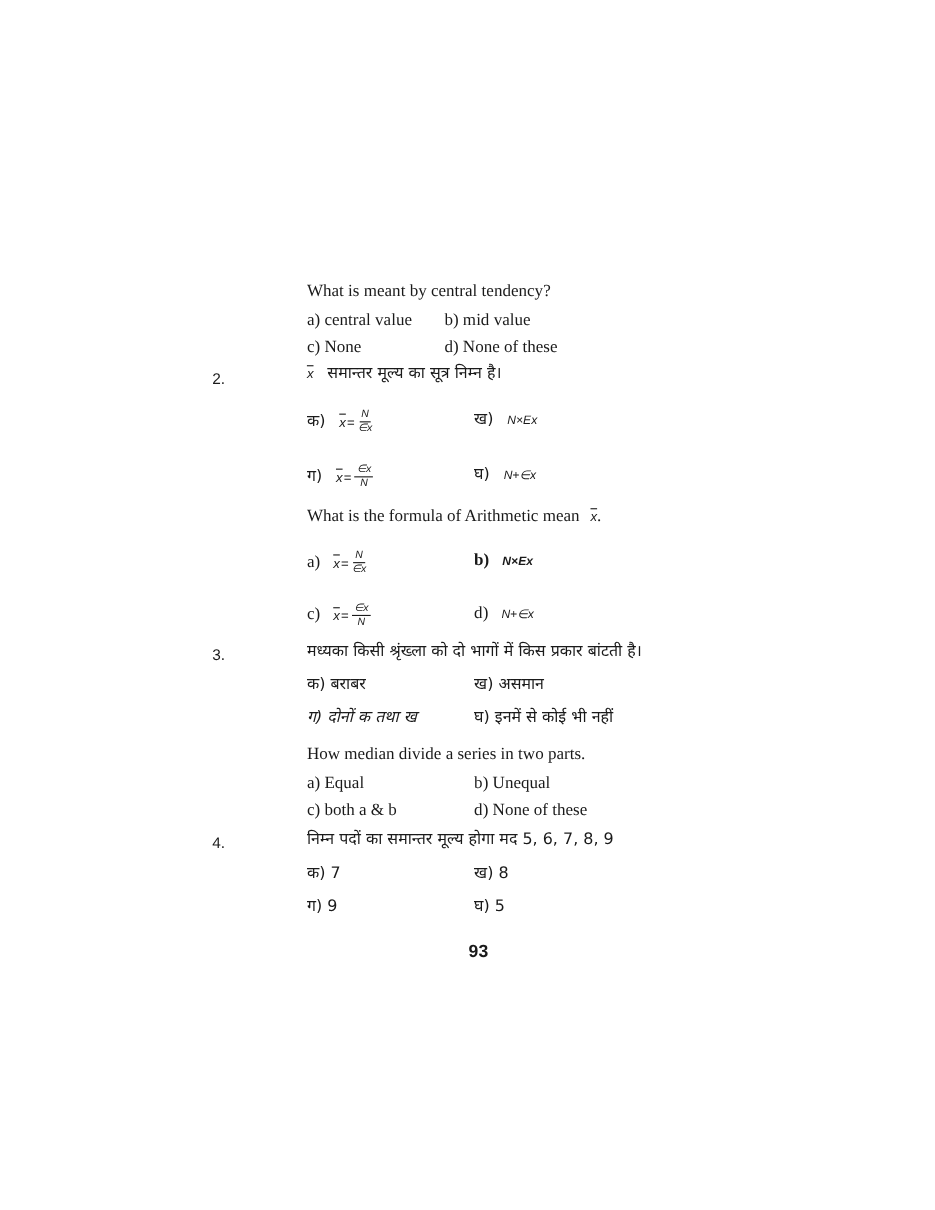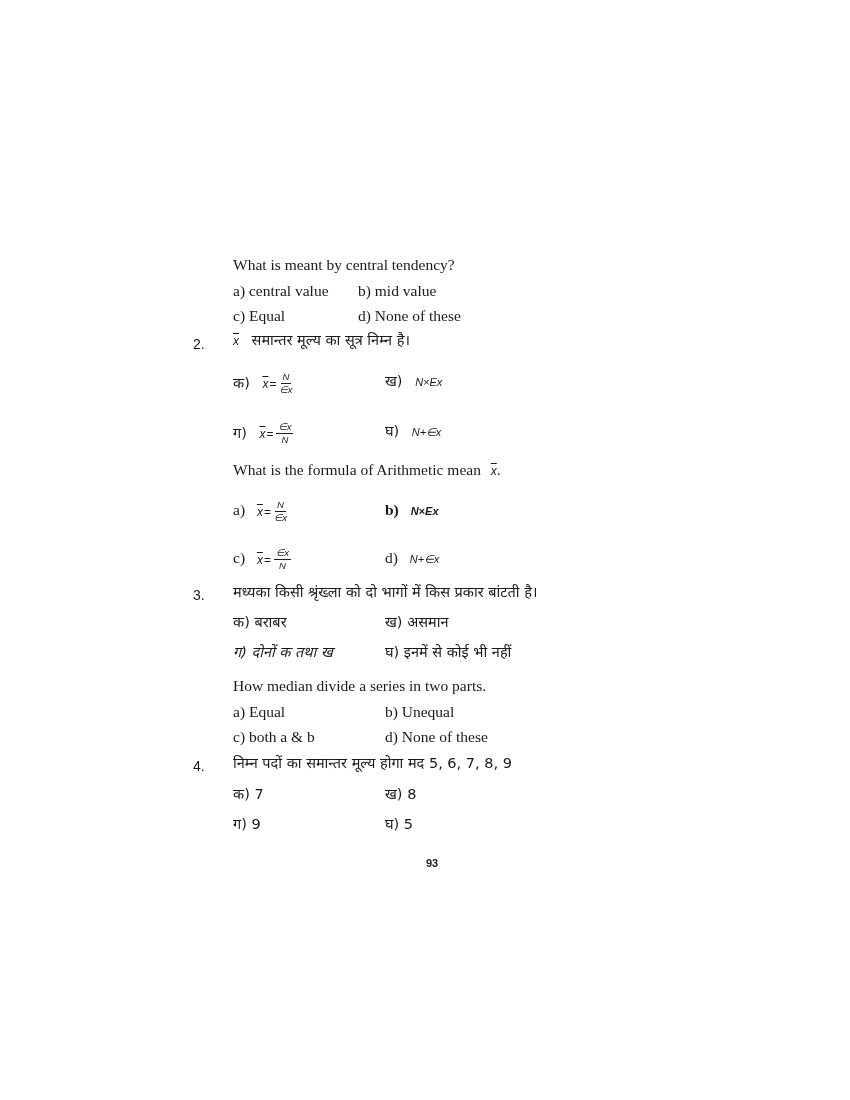--- a/index.html
+++ b/index.html
@@ -1,39 +1,39 @@
 <!DOCTYPE html>
 <html><head>
 <meta charset="utf-8">
 <style>
   html, body { margin: 0; padding: 0; }
   body {
     width: 850px; height: 1100px; background: #ffffff; position: relative;
     font-family: "Liberation Serif", "DejaVu Serif", serif; color: #1a1a1a;
     overflow: hidden;
   }
-  .line { position: absolute; font-size: 15.5px; white-space: nowrap; line-height: 1; }
+  .line { position: absolute; font-size: 15.5px; white-space: nowrap; line-height: 1; margin-left: 46px; }
   .hi { font-family: "DejaVu Sans", sans-serif; font-size: 14.5px; }
   .num { position: absolute; left: 193px; font-size: 14px; font-family: "Liberation Sans", sans-serif; }
   .math { font-family: "Liberation Sans", sans-serif; font-style: italic; font-size: 11px; }
   .frac { display: inline-flex; flex-direction: column; align-items: center; vertical-align: middle; margin-left: 2px; }
   .frac .top { border-bottom: 1px solid #1a1a1a; padding: 0 2px 1px; font-size: 9.5px; line-height: 10px; }
   .frac .bot { padding-top: 1px; font-size: 9.5px; line-height: 10px; }
   .xbar { text-decoration: overline; font-family: "Liberation Sans", sans-serif; font-style: italic; font-size: 12px; }
   .eq { font-family: "Liberation Sans", sans-serif; font-size: 12px; margin: 0 1px; }
   .formula { display: inline-flex; align-items: center; vertical-align: middle; margin-left: 8px; }
-  .page-num { position: absolute; left: 426px; top: 857px; font-family: "Liberation Sans", sans-serif; font-weight: bold; font-size: 11px; }
+  .page-num { position: absolute; left: 426px; top: 857px; font-family: "Liberation Sans", sans-serif; font-weight: bold; font-size: 16px; }
 </style>
 </head>
 <body>
 
 <div class="line" style="left:233px;top:257px;">What is meant by central tendency?</div>
 <div class="line" style="left:233px;top:283px;">a) central value</div>
 <div class="line" style="left:358px;top:283px;">b) mid value</div>
-<div class="line" style="left:233px;top:308px;">c) Equal</div>
+<div class="line" style="left:233px;top:308px;">c) None</div>
 <div class="line" style="left:358px;top:308px;">d) None of these</div>
 
 <div class="num" style="top:336px;">2.</div>
 <div class="line hi" style="left:233px;top:333px;text-align:center;">
   <span class="xbar">x</span>
   <span style="margin-left:8px;">समान्तर मूल्य का सूत्र निम्न है।</span>
 </div>
 
 <div class="line hi" style="left:233px;top:372px;">
   <span>क)</span>

